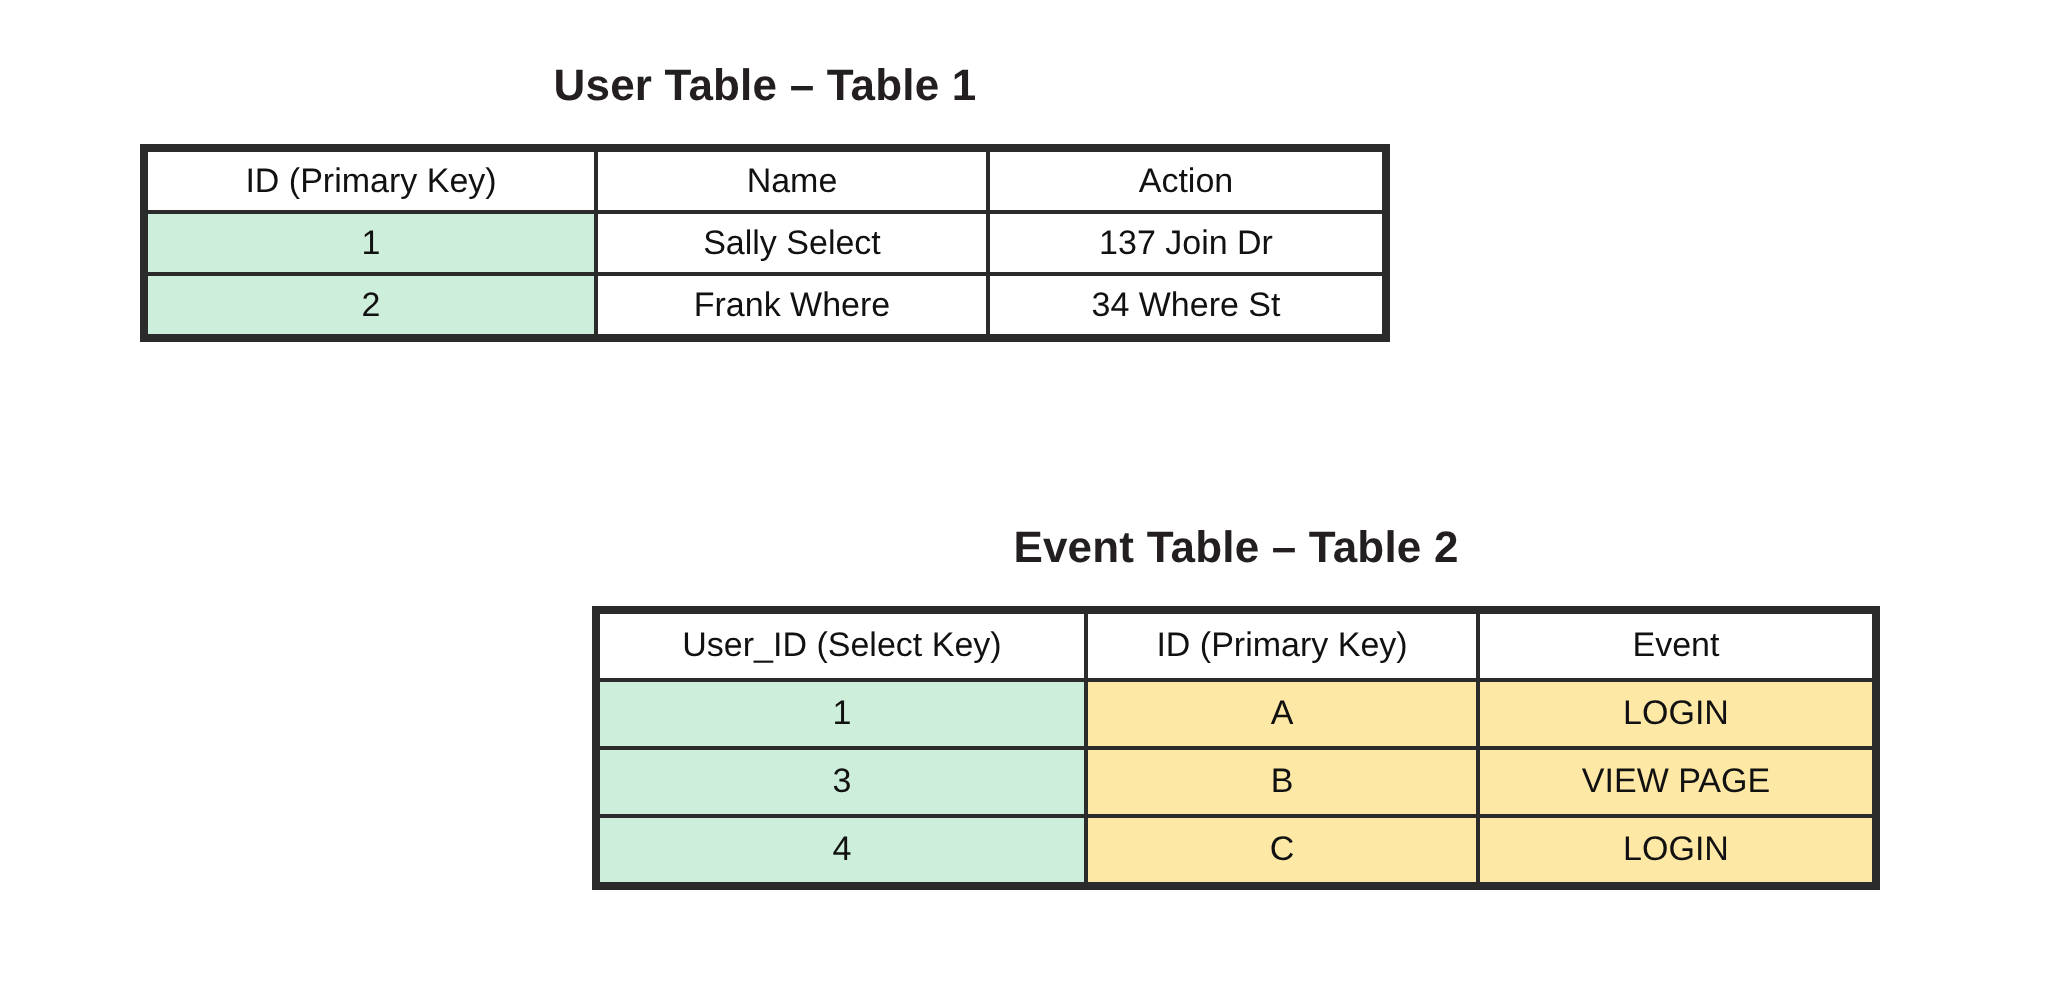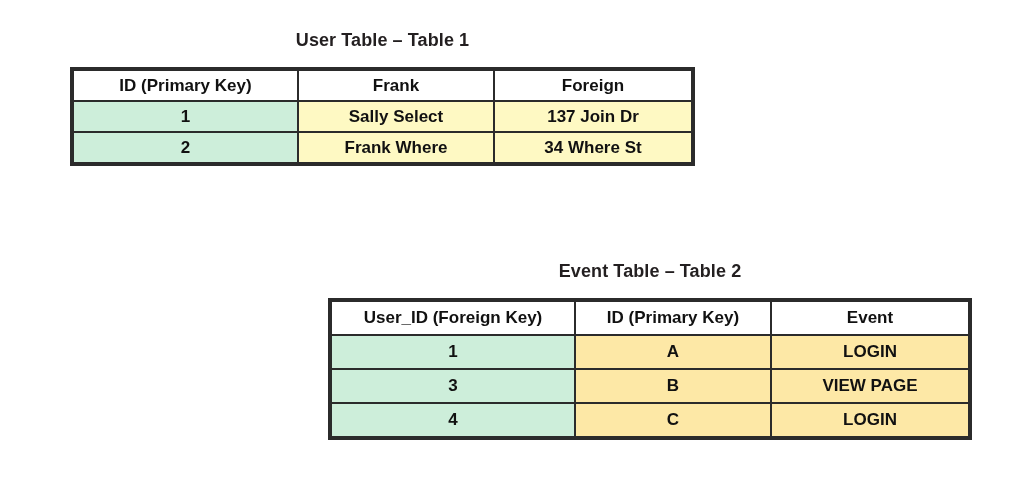--- a/index.html
+++ b/index.html
@@ -16,53 +16,53 @@
     overflow: hidden;
   }
   .diagram {
     position: absolute;
     inset: 0;
   }
   .table-block {
     position: absolute;
   }
   .table-title {
-    font-size: 18px;
+    font-size: 22px;
     font-weight: bold;
     color: #231f20;
     text-align: center;
     letter-spacing: 0.1px;
     white-space: nowrap;
   }
   table.db-table {
     border-collapse: separate;
     border-spacing: 0;
     table-layout: fixed;
     background: #2b2b2b;
     border: 3px solid #2b2b2b;
   }
   table.db-table td {
     border: 1.5px solid #2b2b2b;
     text-align: center;
     vertical-align: middle;
     font-size: 17px;
-    font-weight: bold;
+    font-weight: normal;
     color: #111111;
     padding: 0 4px;
     white-space: nowrap;
     overflow: hidden;
   }
   td.cell-header {
     background: #ffffff;
   }
   td.cell-green {
     background: #cdeeda;
   }
   td.cell-blue {
-    background: #fef9c3;
+    background: #ffffff;
   }
   td.cell-yellow {
     background: #fde8a6;
   }
 
   
   #user-table-block {
     left: 70px;
     top: 30px;
   }
@@ -75,21 +75,21 @@
   }
   #user-table-block td {
     height: 29px;
   }
   #user-table-block col.c0 { width: 225px; }
   #user-table-block col.c1 { width: 196px; }
   #user-table-block col.c2 { width: 198px; }
 
   
   #event-table-block {
-    left: 328px;
+    left: 296px;
     top: 261px;
   }
   #event-table-block .table-title {
     width: 644px;
     margin-bottom: 16px;
   }
   #event-table-block table.db-table {
     width: 644px;
   }
   #event-table-block td {
@@ -108,22 +108,22 @@
     <div class="table-title">User Table – Table 1</div>
     <table class="db-table">
       <colgroup>
         <col class="c0">
           <col class="c1">
           <col class="c2">
       </colgroup>
       <tbody>
         <tr>
           <td class="cell-header">ID (Primary Key)</td>
-          <td class="cell-header">Frank</td>
-          <td class="cell-header">Foreign</td>
+          <td class="cell-header">Name</td>
+          <td class="cell-header">Action</td>
         </tr>
         <tr>
           <td class="cell-green">1</td>
           <td class="cell-blue">Sally Select</td>
           <td class="cell-blue">137 Join Dr</td>
         </tr>
         <tr>
           <td class="cell-green">2</td>
           <td class="cell-blue">Frank Where</td>
           <td class="cell-blue">34 Where St</td>
@@ -135,21 +135,21 @@
   <div class="table-block" id="event-table-block">
     <div class="table-title">Event Table – Table 2</div>
     <table class="db-table">
       <colgroup>
         <col class="c0">
           <col class="c1">
           <col class="c2">
       </colgroup>
       <tbody>
         <tr>
-          <td class="cell-header">User_ID (Foreign Key)</td>
+          <td class="cell-header">User_ID (Select Key)</td>
           <td class="cell-header">ID (Primary Key)</td>
           <td class="cell-header">Event</td>
         </tr>
         <tr>
           <td class="cell-green">1</td>
           <td class="cell-yellow">A</td>
           <td class="cell-yellow">LOGIN</td>
         </tr>
         <tr>
           <td class="cell-green">3</td>

